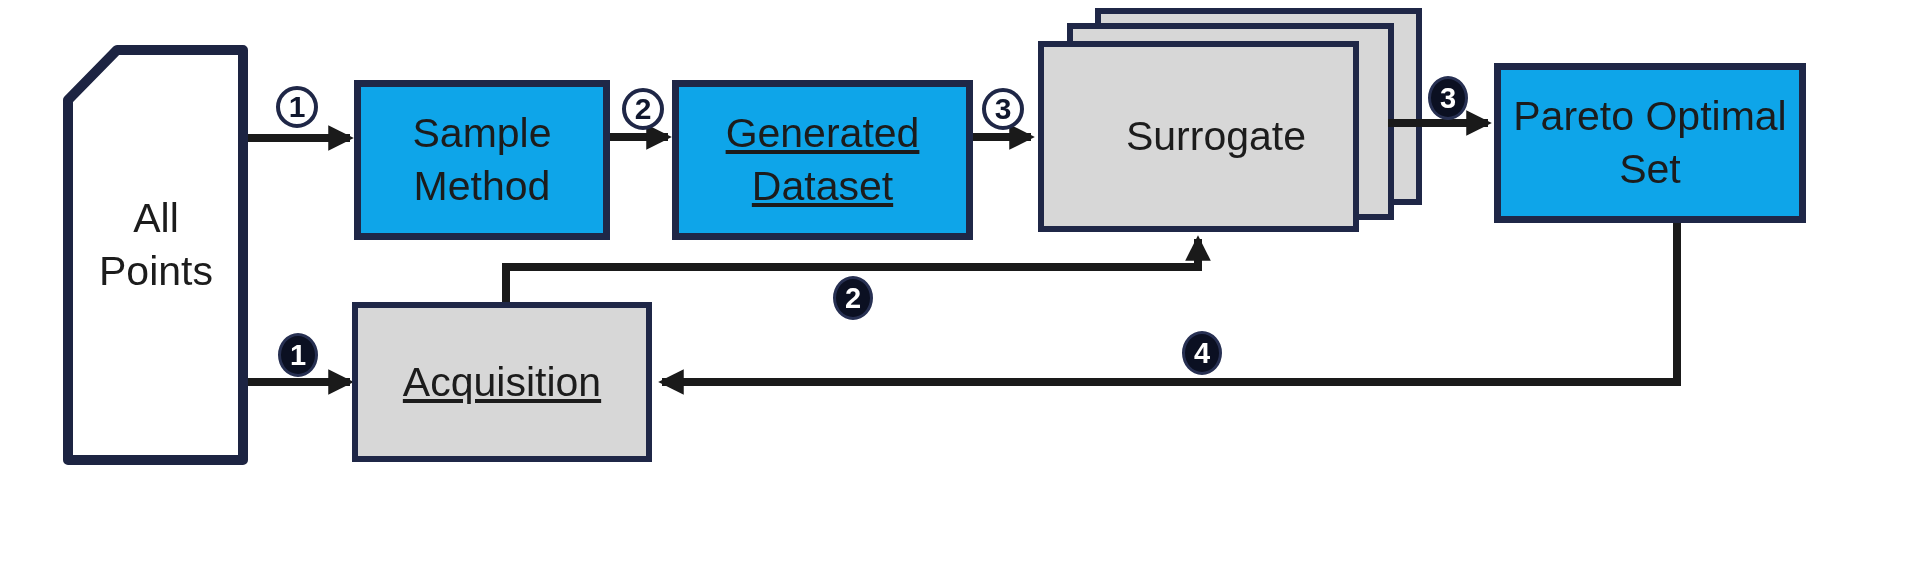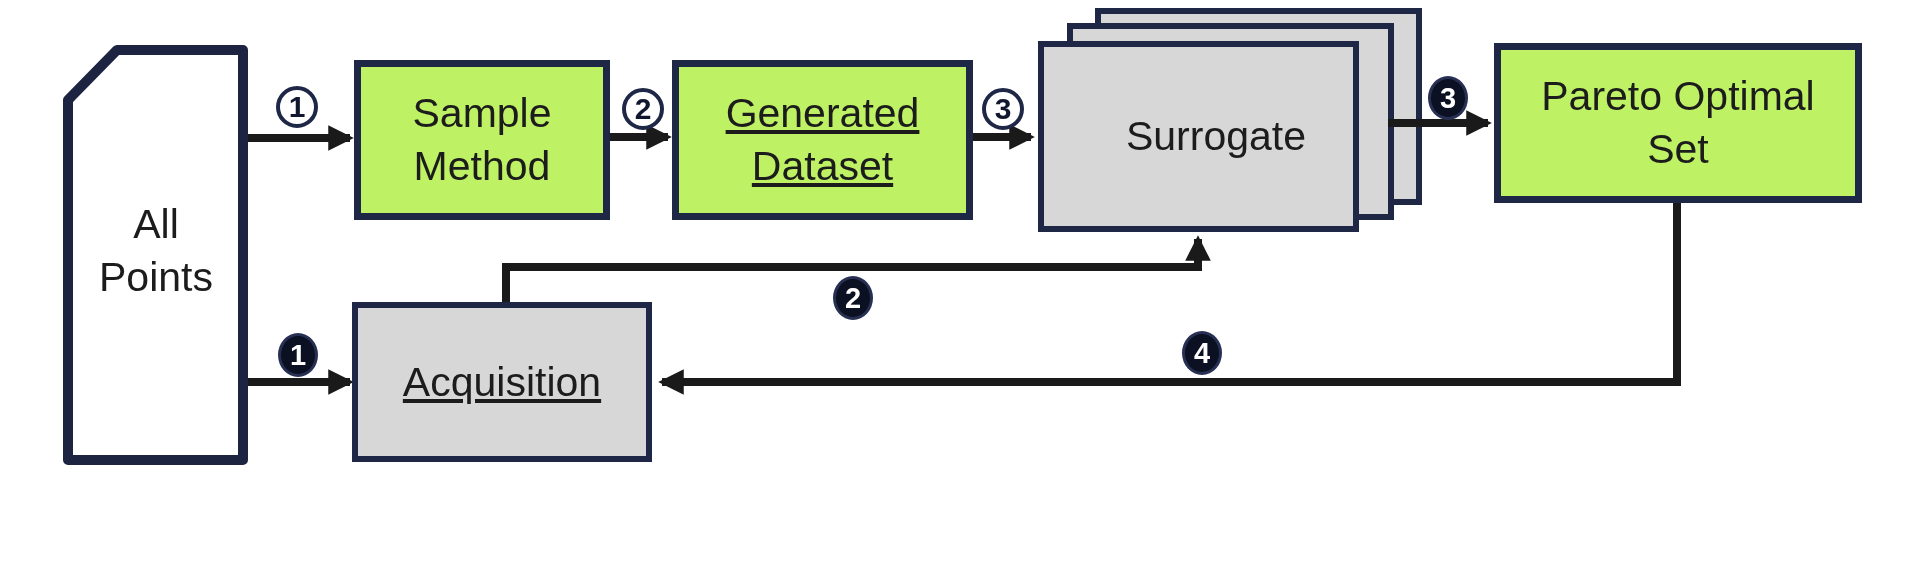--- a/index.html
+++ b/index.html
@@ -14,21 +14,21 @@
   }
   .layer-svg { position: absolute; left: 0; top: 0; }
   .node {
     position: absolute;
     box-sizing: border-box;
     display: flex;
     align-items: center;
     justify-content: center;
     text-align: center;
   }
-  .node.white { background: #bef264; border: 7px solid #1f2747; }
+  .node.white { background: #0ea5e9; border: 7px solid #1f2747; margin-top: 20px; }
   .node.gray  { background: #d7d7d7; border: 6px solid #1f2747; }
   .node-label { font-size: 41px; line-height: 53px; color: #1c1c1c; }
   .free-label {
     position: absolute;
     display: flex;
     align-items: center;
     justify-content: center;
     text-align: center;
   }
   .badge {
@@ -74,21 +74,21 @@
 
     <path d="M248 138 H350" fill="none" stroke="#1a1a1a" stroke-width="8" marker-end="url(#ah)"></path>
     <path d="M607 137 H668" fill="none" stroke="#1a1a1a" stroke-width="8" marker-end="url(#ah)"></path>
     <path d="M971 137 H1031" fill="none" stroke="#1a1a1a" stroke-width="8" marker-end="url(#ah)"></path>
     <path d="M1388 123 H1488" fill="none" stroke="#1a1a1a" stroke-width="8" marker-end="url(#ah)"></path>
     <path d="M248 382 H350" fill="none" stroke="#1a1a1a" stroke-width="8" marker-end="url(#ah)"></path>
     <path d="M506 303 V267 H1198 V239" fill="none" stroke="#1a1a1a" stroke-width="8" stroke-linejoin="miter" marker-end="url(#ah)"></path>
     <path d="M1677 202 V382 H662" fill="none" stroke="#1a1a1a" stroke-width="8" stroke-linejoin="miter" marker-end="url(#ah)"></path>
   </svg>
 
-  <div class="free-label" style="left:66px; top:150px; width:180px; height:202px;">
+  <div class="free-label" style="left:66px; top:144px; width:180px; height:202px;">
     <div class="node-label">
       <div>All</div>
       <div>Points</div>
     </div>
   </div>
 
   <div class="node white" style="left:354px; top:60px; width:256px; height:160px;">
     <div class="node-label">
       <div>Sample</div>
       <div>Method</div>
@@ -101,21 +101,21 @@
       <div>Dataset</div>
     </div>
   </div>
 
   <div class="node gray" style="left:1038px; top:41px; width:321px; height:191px;padding-left:35px;">
     <div class="node-label">
       <div>Surrogate</div>
     </div>
   </div>
 
-  <div class="node white" style="left:1494px; top:43px; width:368px; height:160px;">
+  <div class="node white" style="left:1494px; top:43px; width:312px; height:160px;">
     <div class="node-label">
       <div>Pareto Optimal</div>
       <div>Set</div>
     </div>
   </div>
 
   <div class="node gray" style="left:352px; top:302px; width:300px; height:160px;text-decoration:underline;">
     <div class="node-label">
       <div>Acquisition</div>
     </div>

